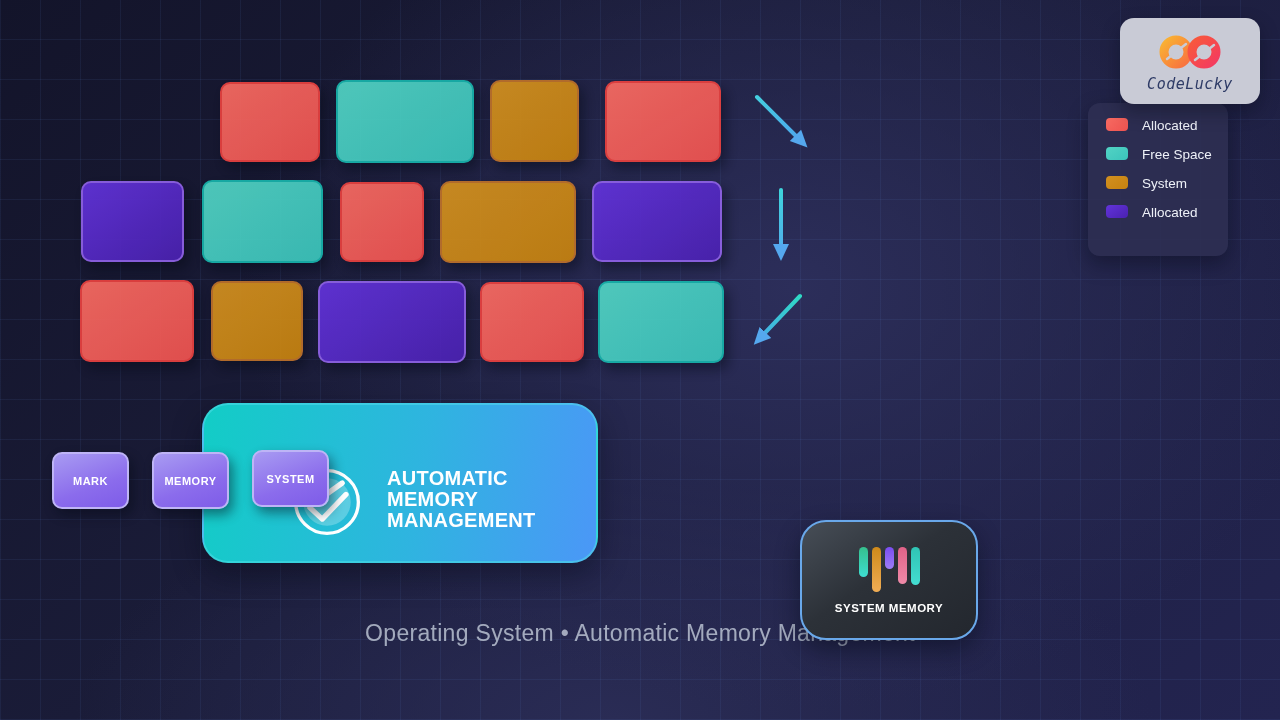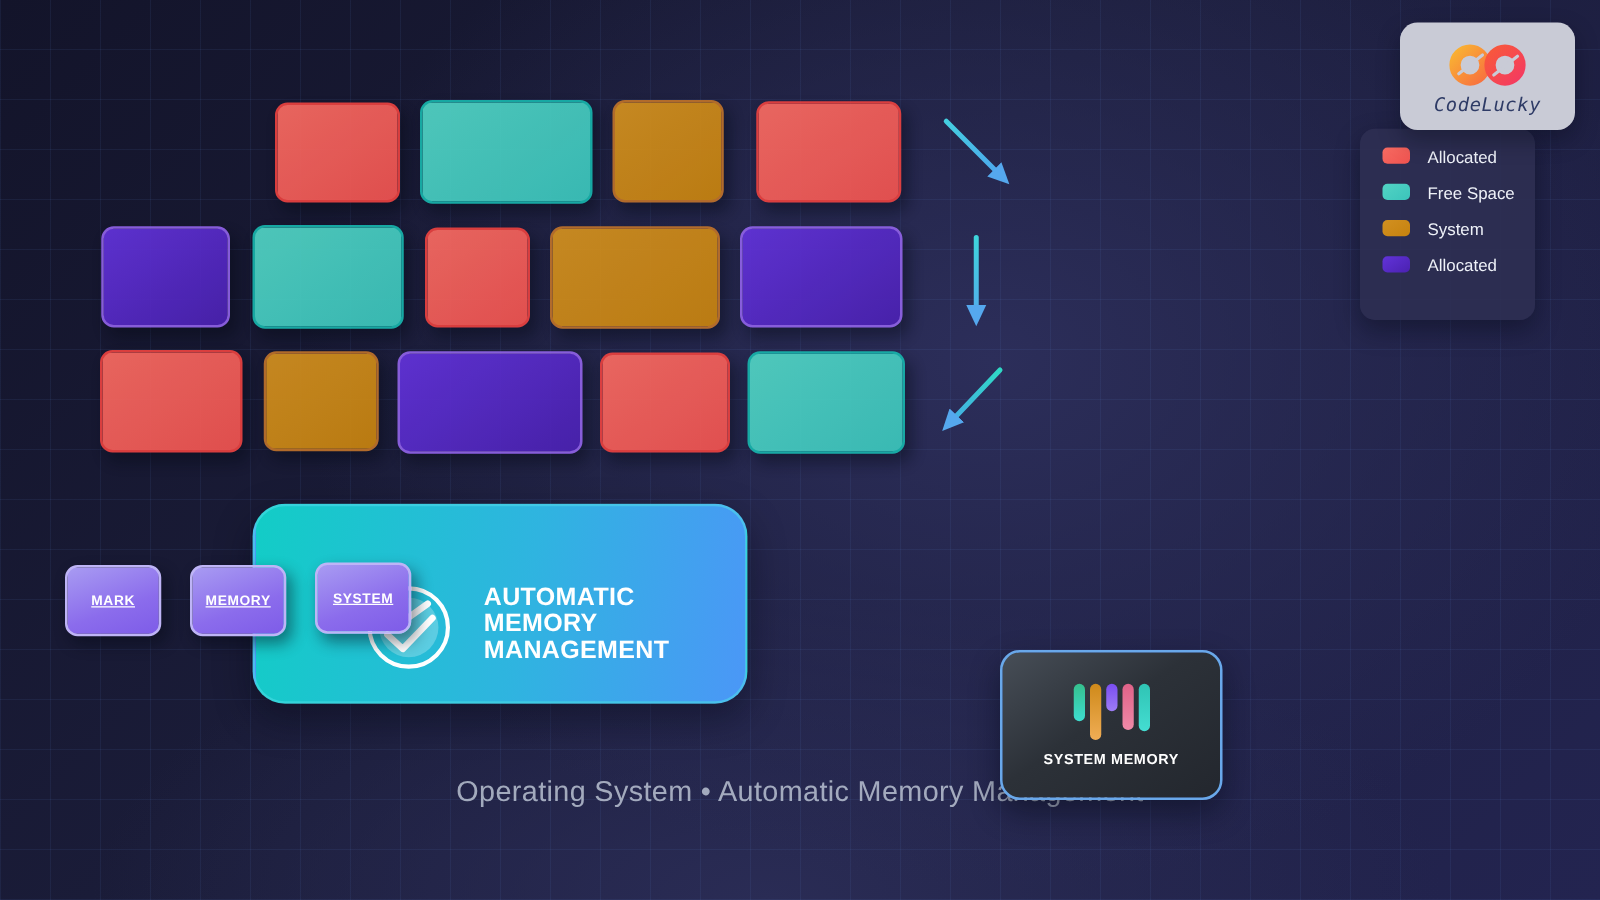--- a/index.html
+++ b/index.html
@@ -53,25 +53,24 @@
     position:absolute;left:183px;top:63px;color:#ffffff;font-weight:800;
     font-size:20px;line-height:21px;letter-spacing:0.3px;white-space:pre-line;
   }
   .step-chip{
     position:absolute;width:77px;height:57px;z-index:4;box-sizing:border-box;
     background:linear-gradient(160deg,#a89bf2 0%,#8b6cec 60%,#7e5ce8 100%);
     border:2px solid #beb4f6;border-radius:10px;
     color:#ffffff;font-size:11px;font-weight:700;letter-spacing:0.5px;
     display:flex;align-items:center;justify-content:center;
     box-shadow:4px 6px 12px rgba(5,8,20,0.45);
-    text-decoration:underline;
   }
   .sysmem-card{
     position:absolute;left:800px;top:520px;width:178px;height:120px;z-index:2;
-    border:2px solid #69a8ea;border-radius:16px;box-sizing:border-box;
+    border:2px solid #69a8ea;border-radius:26px;box-sizing:border-box;
     background:linear-gradient(145deg,#474e57 0%,#2c3138 45%,#23272e 100%);
     box-shadow:0 10px 24px rgba(5,8,20,0.45);
   }
   .sysmem-bars{
     position:absolute;left:0;top:25px;width:100%;height:50px;
     display:flex;justify-content:center;align-items:flex-start;gap:4px;
   }
   .mem-bar{width:9px;border-radius:5px;}
   .sysmem-label{
     position:absolute;left:0;top:80px;width:100%;text-align:center;

